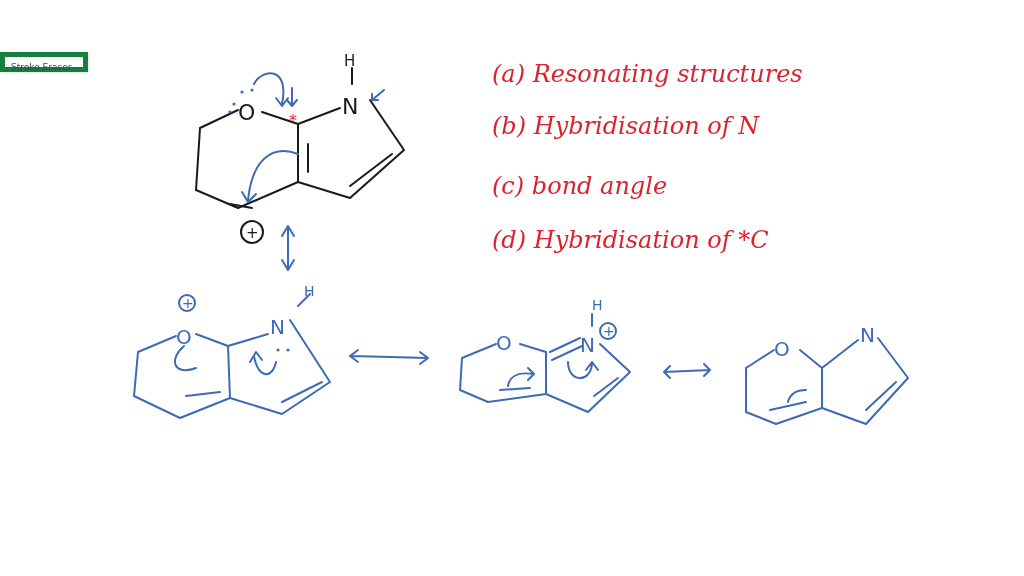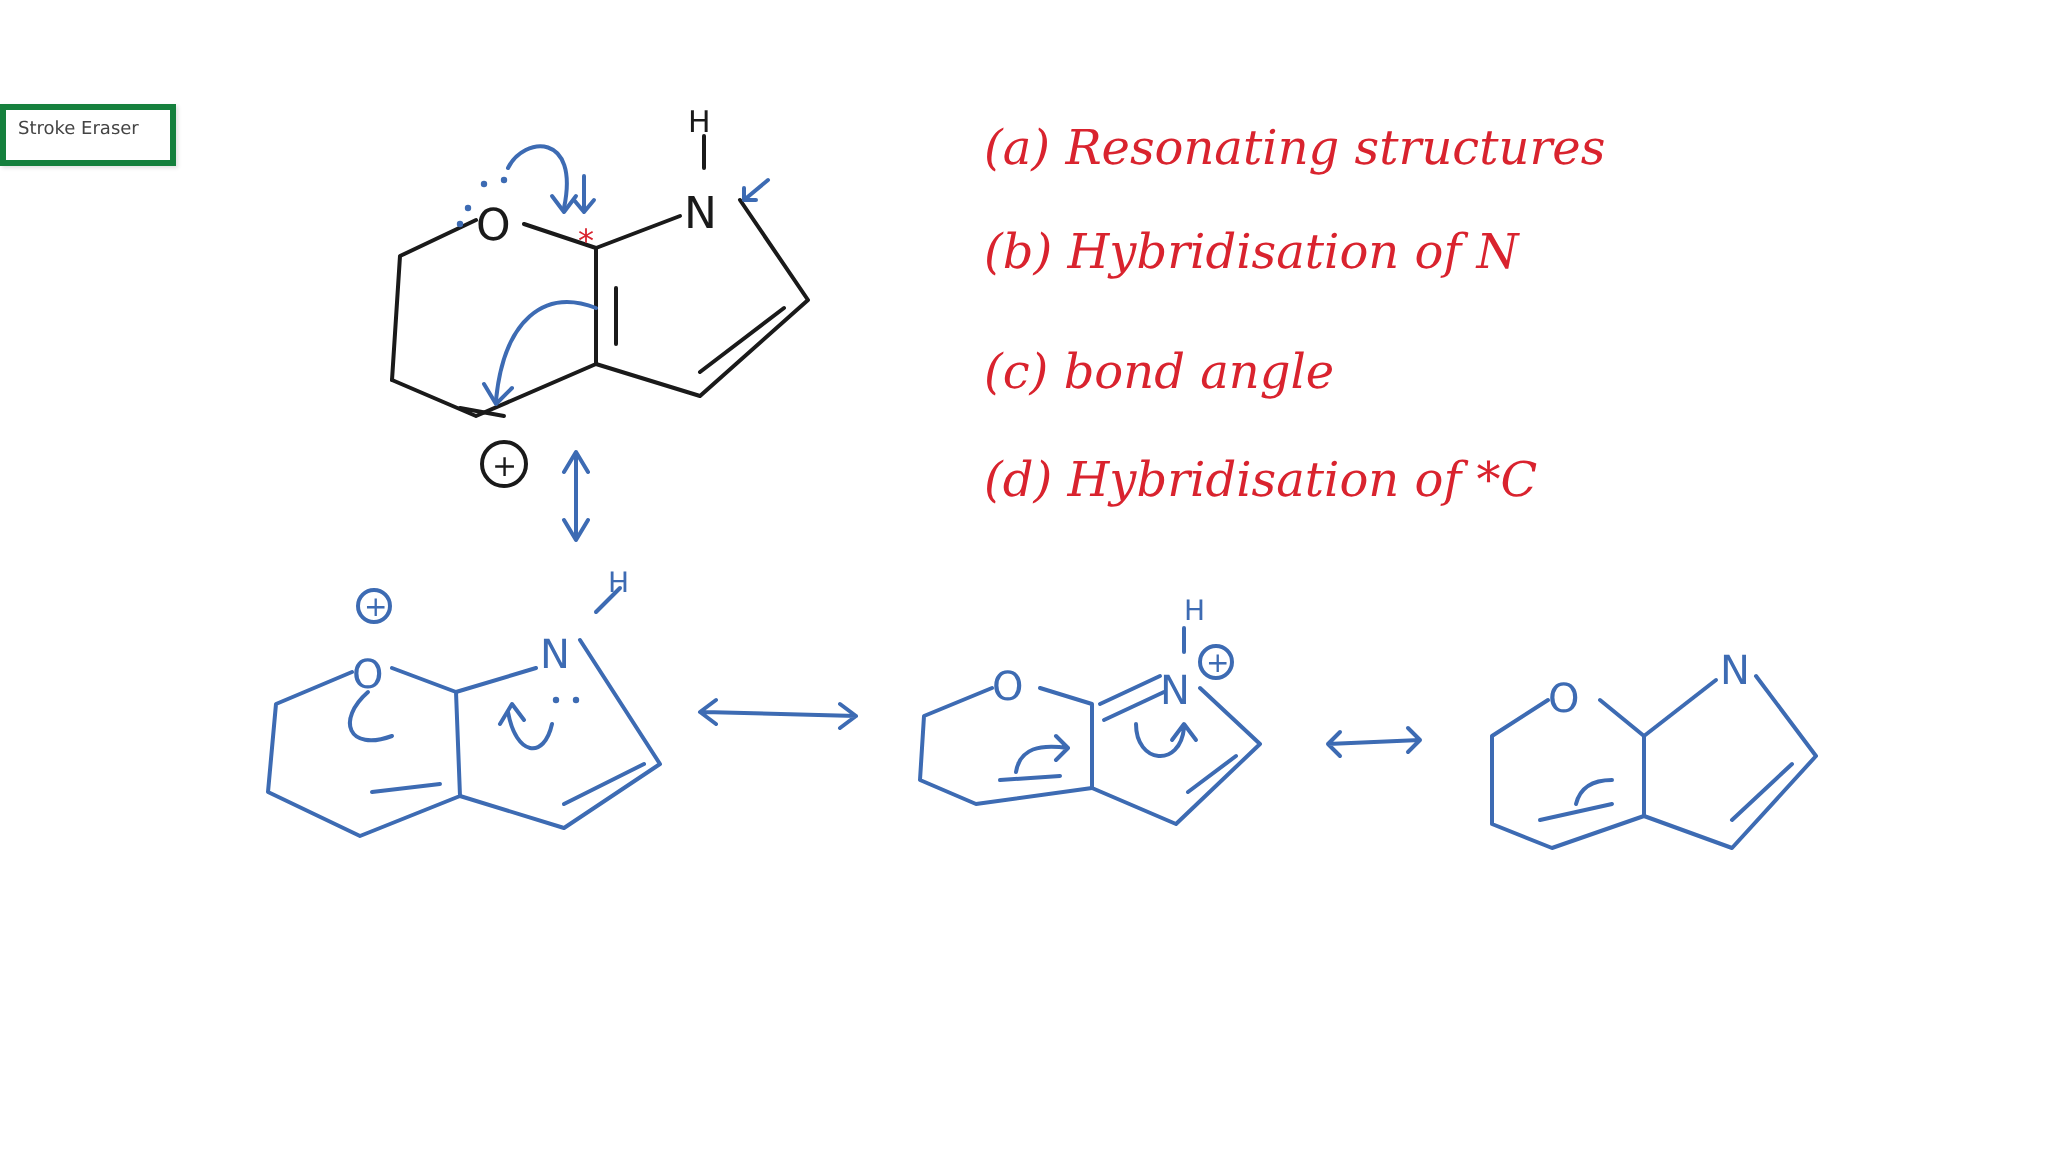--- a/index.html
+++ b/index.html
@@ -1,19 +1,19 @@
 <!DOCTYPE html>
 <html><head>
 <meta charset="utf-8">
 <style>
   html, body { margin: 0; padding: 0; background: #ffffff; }
   body { width: 1024px; height: 576px; position: relative; overflow: hidden; font-family: "Liberation Sans", sans-serif; }
   .tooltip {
-    position: absolute; left: 0; top: 52px; width: 88px; height: 31px;
-    background: #ffffff; border: 3px solid #15803d; box-shadow: 1px 1px 2px rgba(0,0,0,0.12);
+    position: absolute; left: 0; top: 52px; width: 88px; height: 20px;
+    background: #ffffff; border: 5px solid #15803d; box-shadow: 1px 1px 2px rgba(0,0,0,0.12);
     font-size: 9px; color: #444; line-height: 20px; padding-left: 6px; box-sizing: border-box;
     font-family: "DejaVu Sans", sans-serif;
   }
   svg.canvas { position: absolute; left: 0; top: 0; }
   .bk { stroke: #1a1a1a; fill: none; stroke-width: 2; stroke-linecap: round; stroke-linejoin: round; }
   .bl { stroke: #3d6bb3; fill: none; stroke-width: 2; stroke-linecap: round; stroke-linejoin: round; }
   .qtxt { font-family: "DejaVu Serif", serif; font-style: italic; fill: #d9232e; font-size: 24px; }
   .atom-bk { font-family: "DejaVu Sans", sans-serif; fill: #1a1a1a; font-size: 22px; }
   .atom-bl { font-family: "DejaVu Sans", sans-serif; fill: #3d6bb3; font-size: 20px; }
   .atom-bl-sm { font-family: "DejaVu Sans", sans-serif; fill: #3d6bb3; font-size: 14px; }

